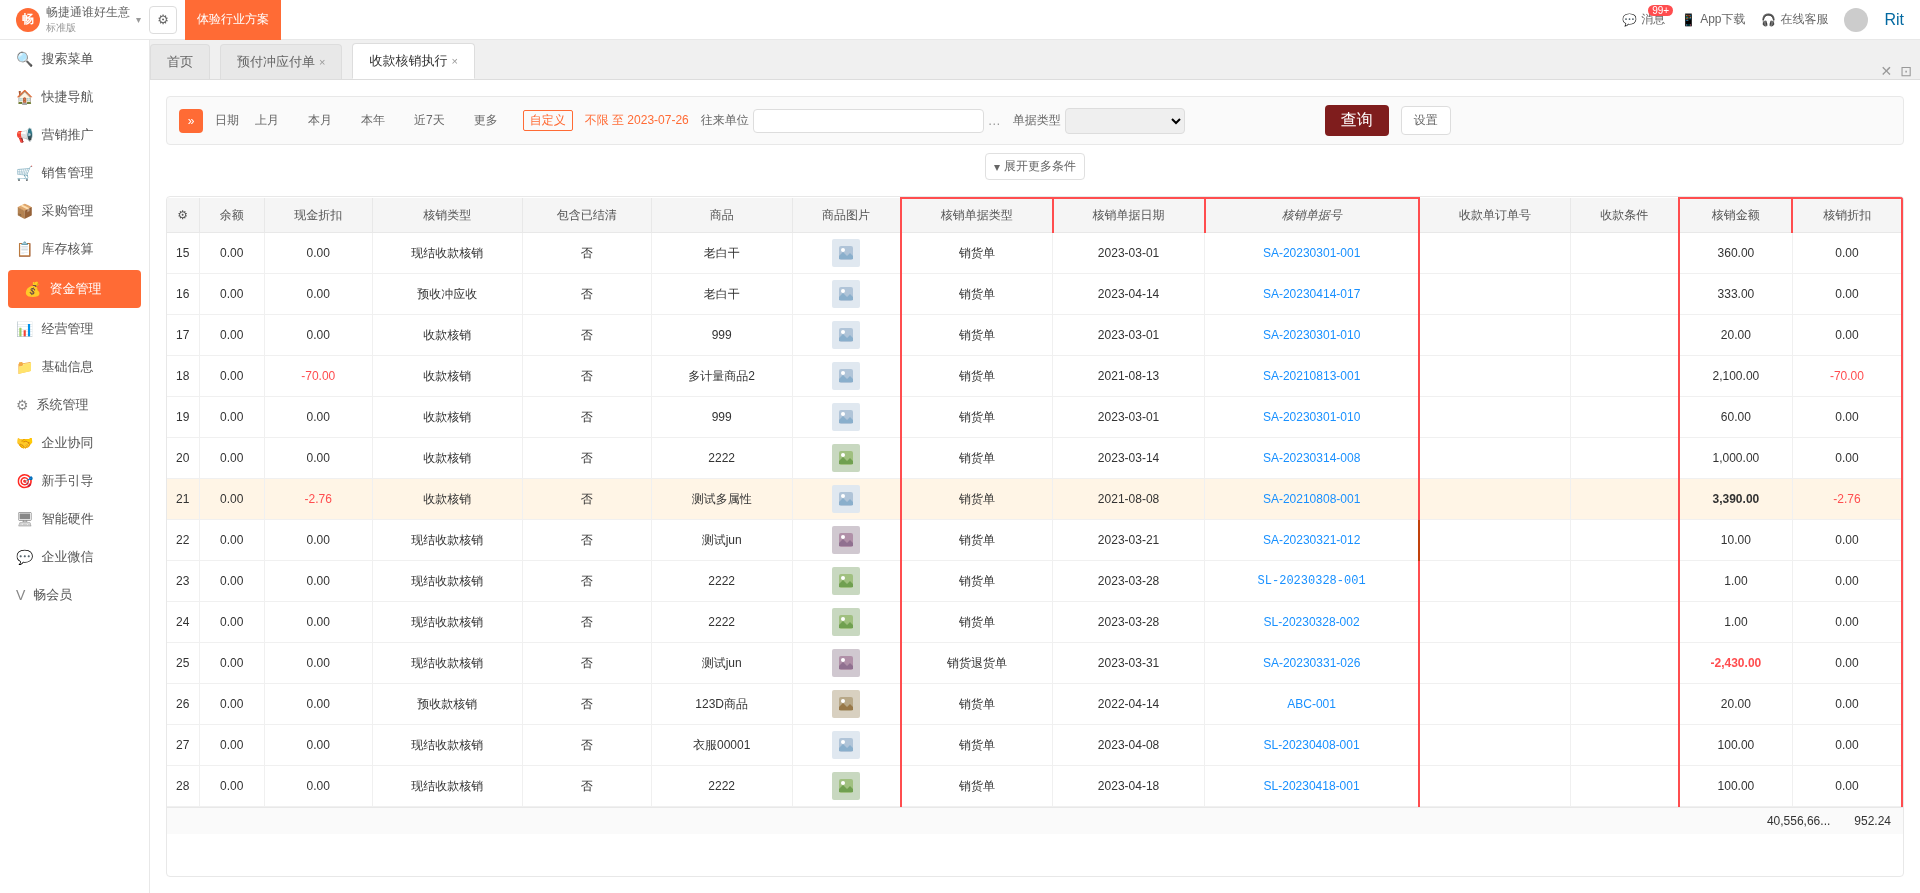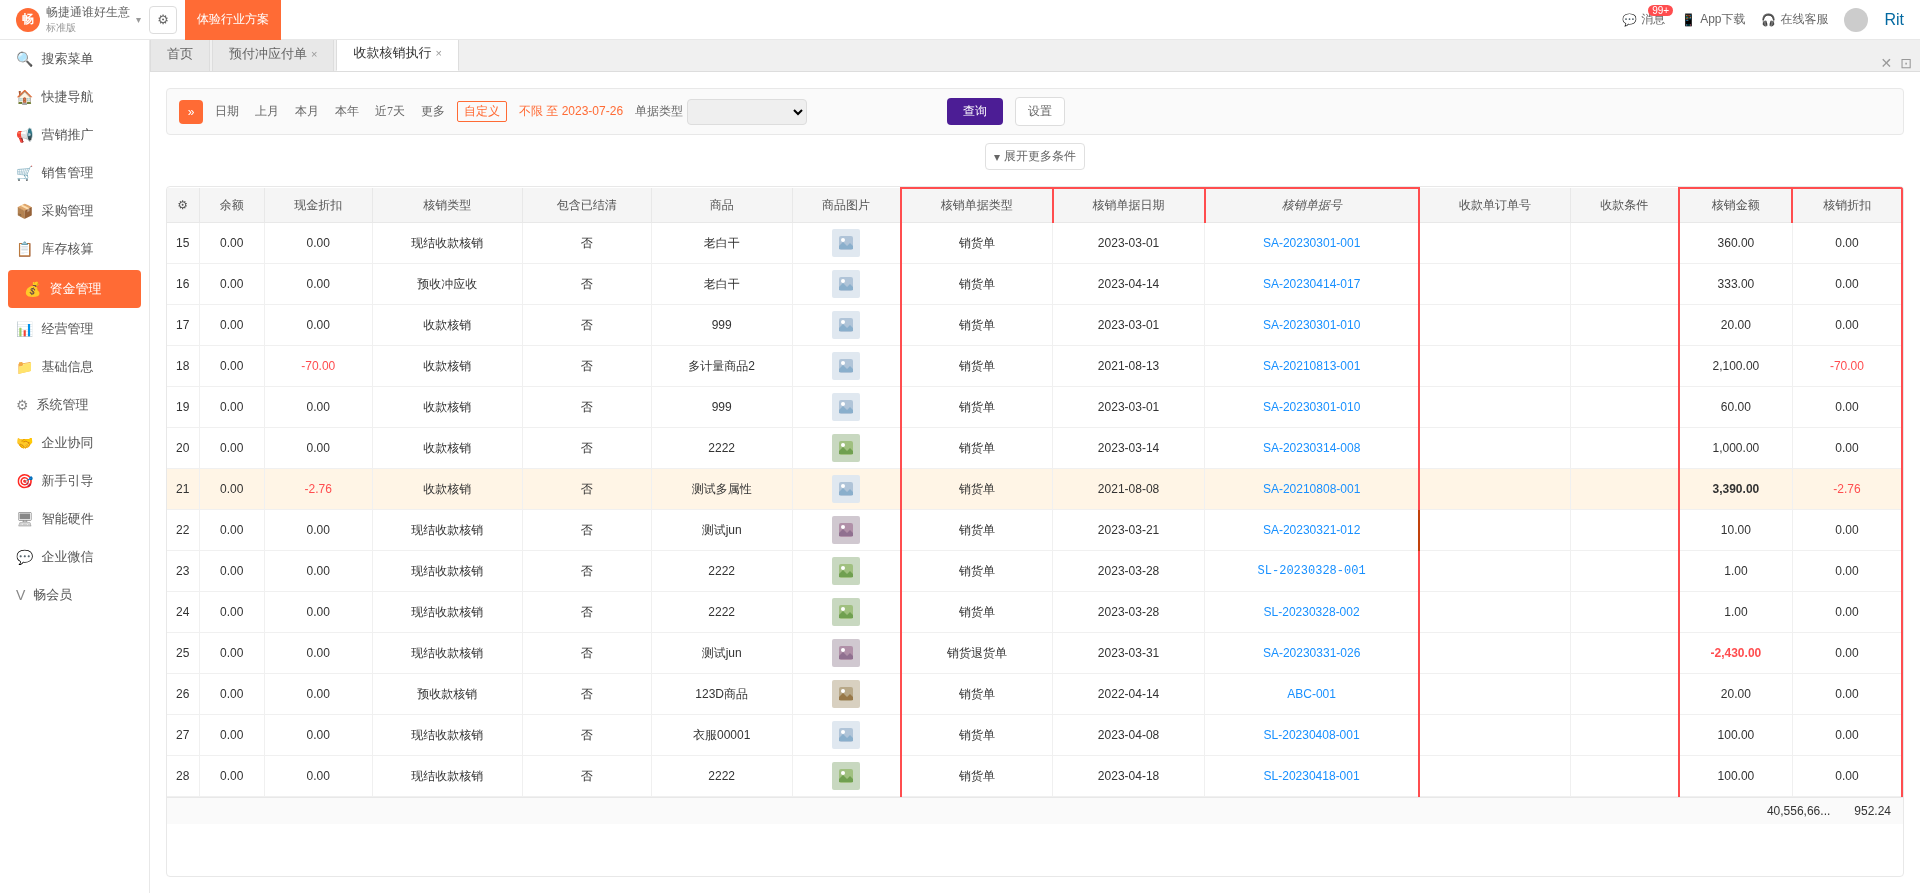--- a/index.html
+++ b/index.html
@@ -27,48 +27,48 @@
     .sidebar { width: 150px; background: #fff; border-right: 1px solid #e8e8e8; display: flex; flex-direction: column; flex-shrink: 0; }
     .sidebar-item { display: flex; align-items: center; gap: 8px; padding: 10px 16px; cursor: pointer; color: #555; font-size: 13px; }
     .sidebar-item.active { background: #ff6b35; color: #fff; border-radius: 4px; margin: 2px 8px; }
     .sidebar-item.active .sidebar-icon { color: #fff; }
     .sidebar-icon { font-size: 14px; color: #888; }
     
     
     .main { flex: 1; display: flex; flex-direction: column; overflow: hidden; }
     
     
-    .tab-bar { height: 32px; background: #f0f0f0; display: flex; align-items: flex-end; padding: 0 0; border-bottom: 1px solid #ddd; }
+    .tab-bar { height: 40px; background: #f0f0f0; display: flex; align-items: flex-end; padding: 0 0; border-bottom: 1px solid #ddd; gap: 8px; }
     .tab { display: flex; align-items: center; gap: 4px; padding: 8px 16px; background: #e8e8e8; border: 1px solid #ddd; border-bottom: none; cursor: pointer; font-size: 13px; color: #666; margin-right: 2px; border-radius: 4px 4px 0 0; }
     .tab.active { background: #fff; color: #333; border-bottom: 1px solid #fff; }
     .tab-close { color: #999; font-size: 11px; cursor: pointer; }
     .tab-home { padding: 8px 16px; font-size: 13px; color: #666; cursor: pointer; }
     .tab-bar-right { margin-left: auto; display: flex; align-items: center; padding-right: 8px; gap: 8px; }
     .window-btn { color: #999; cursor: pointer; font-size: 14px; }
     
     
     .page-content { flex: 1; background: #fff; overflow: hidden; display: flex; flex-direction: column; padding: 16px; }
     .page-header { display: flex; justify-content: space-between; align-items: center; margin-bottom: 12px; }
     .page-title { font-size: 18px; font-weight: bold; color: #333; }
     .page-actions { display: flex; gap: 8px; }
     .action-btn { display: flex; align-items: center; gap: 4px; padding: 4px 12px; border: 1px solid #ddd; border-radius: 4px; background: #fff; cursor: pointer; font-size: 12px; color: #666; }
     
     
     .filter-bar { display: flex; align-items: center; gap: 12px; padding: 8px 12px; background: #fafafa; border: 1px solid #e8e8e8; border-radius: 4px; margin-bottom: 8px; flex-wrap: wrap; }
     .filter-toggle { width: 24px; height: 24px; background: #ff6b35; color: #fff; border-radius: 4px; display: flex; align-items: center; justify-content: center; cursor: pointer; font-size: 12px; }
     .filter-label { font-size: 12px; color: #666; }
-    .filter-date-options { display: flex; gap: 8px; align-items: flex-end; font-family: Liberation Serif, serif; }
+    .filter-date-options { display: flex; gap: 21px; align-items: flex-end; }
     .date-opt { font-size: 12px; color: #666; cursor: pointer; padding: 2px 4px; }
     .date-custom { font-size: 12px; color: #ff6b35; border: 1px solid #ff6b35; padding: 1px 6px; border-radius: 2px; cursor: pointer; }
     .date-range { font-size: 12px; color: #ff6b35; }
     .filter-field { display: flex; align-items: center; gap: 4px; flex: 1; max-width: 300px; }
     .filter-input { flex: 1; border: 1px solid #ddd; border-radius: 4px; padding: 4px 8px; font-size: 12px; }
     .filter-ellipsis { color: #999; cursor: pointer; }
     .filter-select { border: 1px solid #ddd; border-radius: 4px; padding: 4px 8px; font-size: 12px; min-width: 120px; }
-    .query-btn { background: #4c1d95; color: #fff; border: none; border-radius: 4px; padding: 5px 16px; font-size: 12px; cursor: pointer; }
+    .query-btn { background: #7f1d1d; color: #fff; border: none; border-radius: 4px; padding: 5px 16px; font-size: 16px; cursor: pointer; }
     .setting-btn { background: #fff; color: #666; border: 1px solid #ddd; border-radius: 4px; padding: 5px 12px; font-size: 12px; cursor: pointer; }
     .expand-more { display: flex; align-items: center; gap: 4px; font-size: 12px; color: #666; cursor: pointer; padding: 4px 8px; border: 1px solid #e0e0e0; border-radius: 4px; background: #fff; margin: 0 auto 8px; }
     
     
     .table-container { flex: 1; overflow: auto; border: 1px solid #e8e8e8; border-radius: 4px; }
     table { width: 100%; border-collapse: collapse; font-size: 12px; }
     thead tr { background: #f5f5f5; }
     th { padding: 8px 6px; text-align: center; border-bottom: 1px solid #e8e8e8; border-right: 1px solid #e8e8e8; white-space: nowrap; font-weight: 500; color: #555; position: sticky; top: 0; background: #f5f5f5; z-index: 1; }
     td { padding: 6px 6px; text-align: center; border-bottom: 1px solid #f0f0f0; border-right: 1px solid #f0f0f0; white-space: nowrap; color: #333; }
     tr.highlighted td { background: #fff5e6; }
@@ -218,20 +218,25 @@
         <div class="filter-date-options">
           <span class="date-opt">上月</span>
           <span class="date-opt">本月</span>
           <span class="date-opt">本年</span>
           <span class="date-opt">近7天</span>
           <span class="date-opt">更多</span>
           <span class="date-custom">自定义</span>
         </div>
         <span class="date-range">不限 至 2023-07-26</span>
 
+        <div class="filter-field">
+          <span class="filter-label">往来单位</span>
+          <input class="filter-input" type="text" style="">
+          <span class="filter-ellipsis">…</span>
+        </div>
 
         <div class="filter-field">
           <span class="filter-label">单据类型</span>
           <select class="filter-select">
             <option></option>
           </select>
         </div>
 
         <button class="query-btn">查询</button>
         <button class="setting-btn">设置</button>

